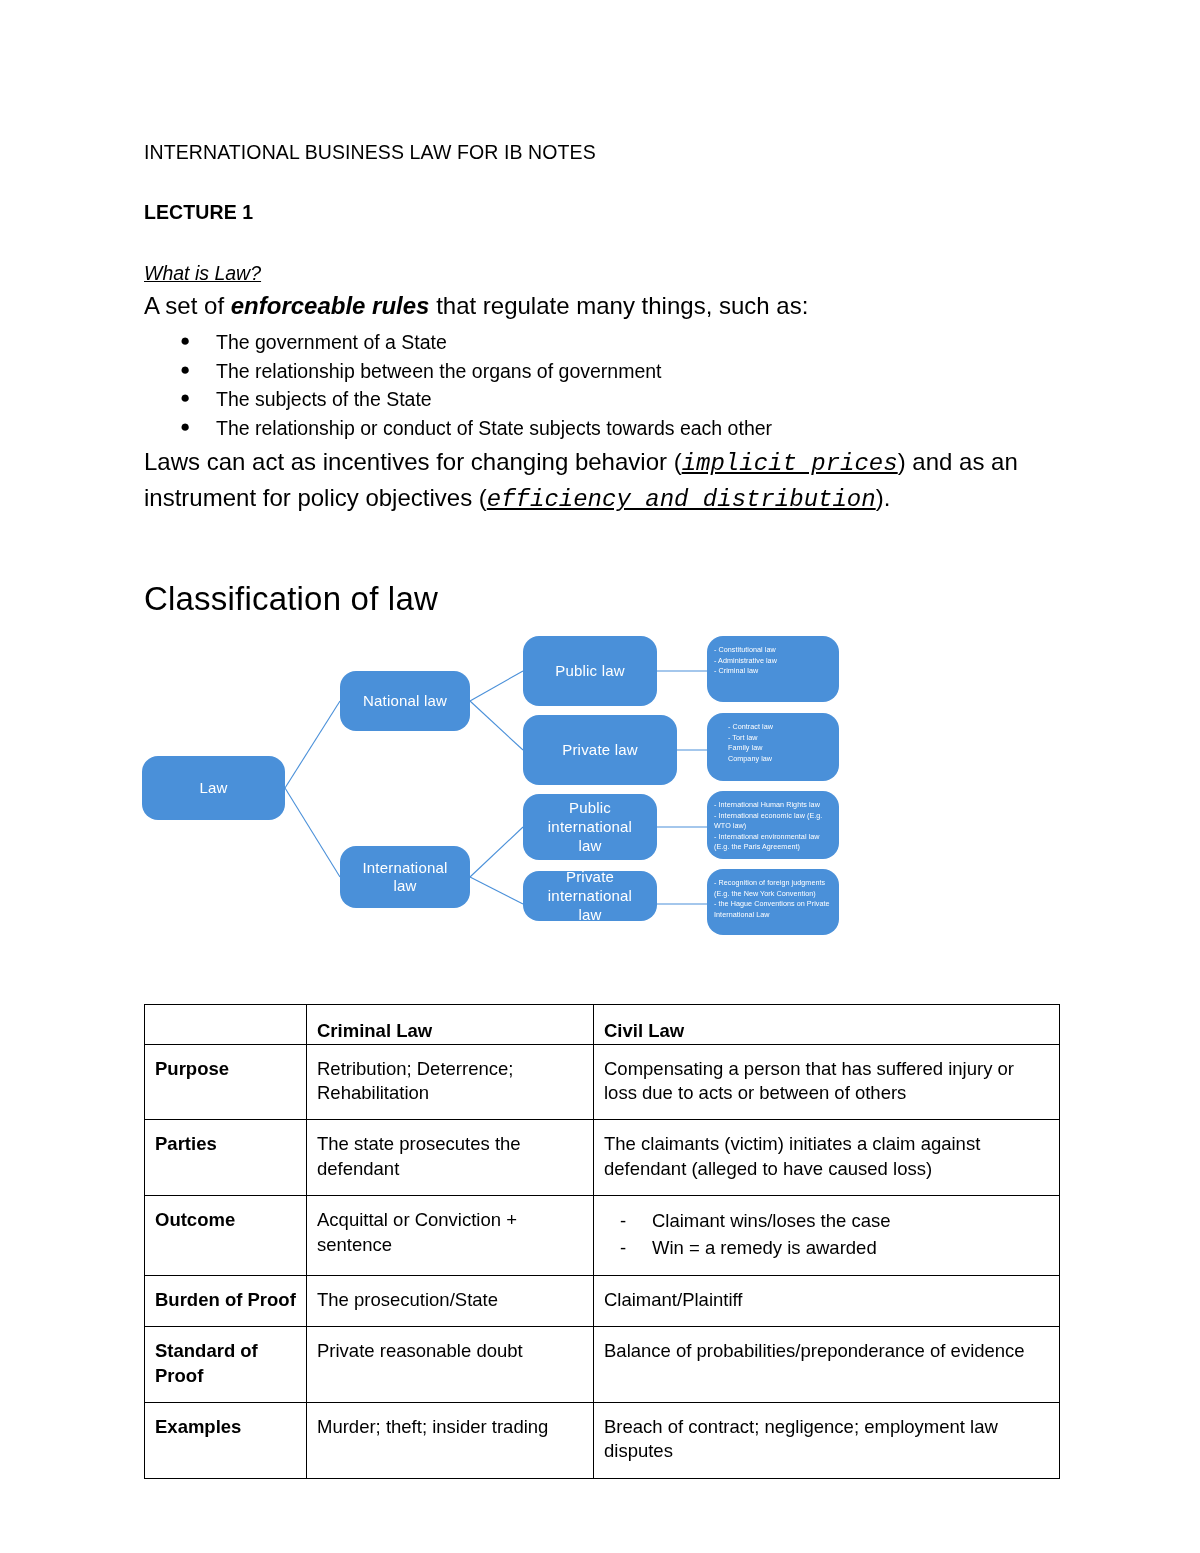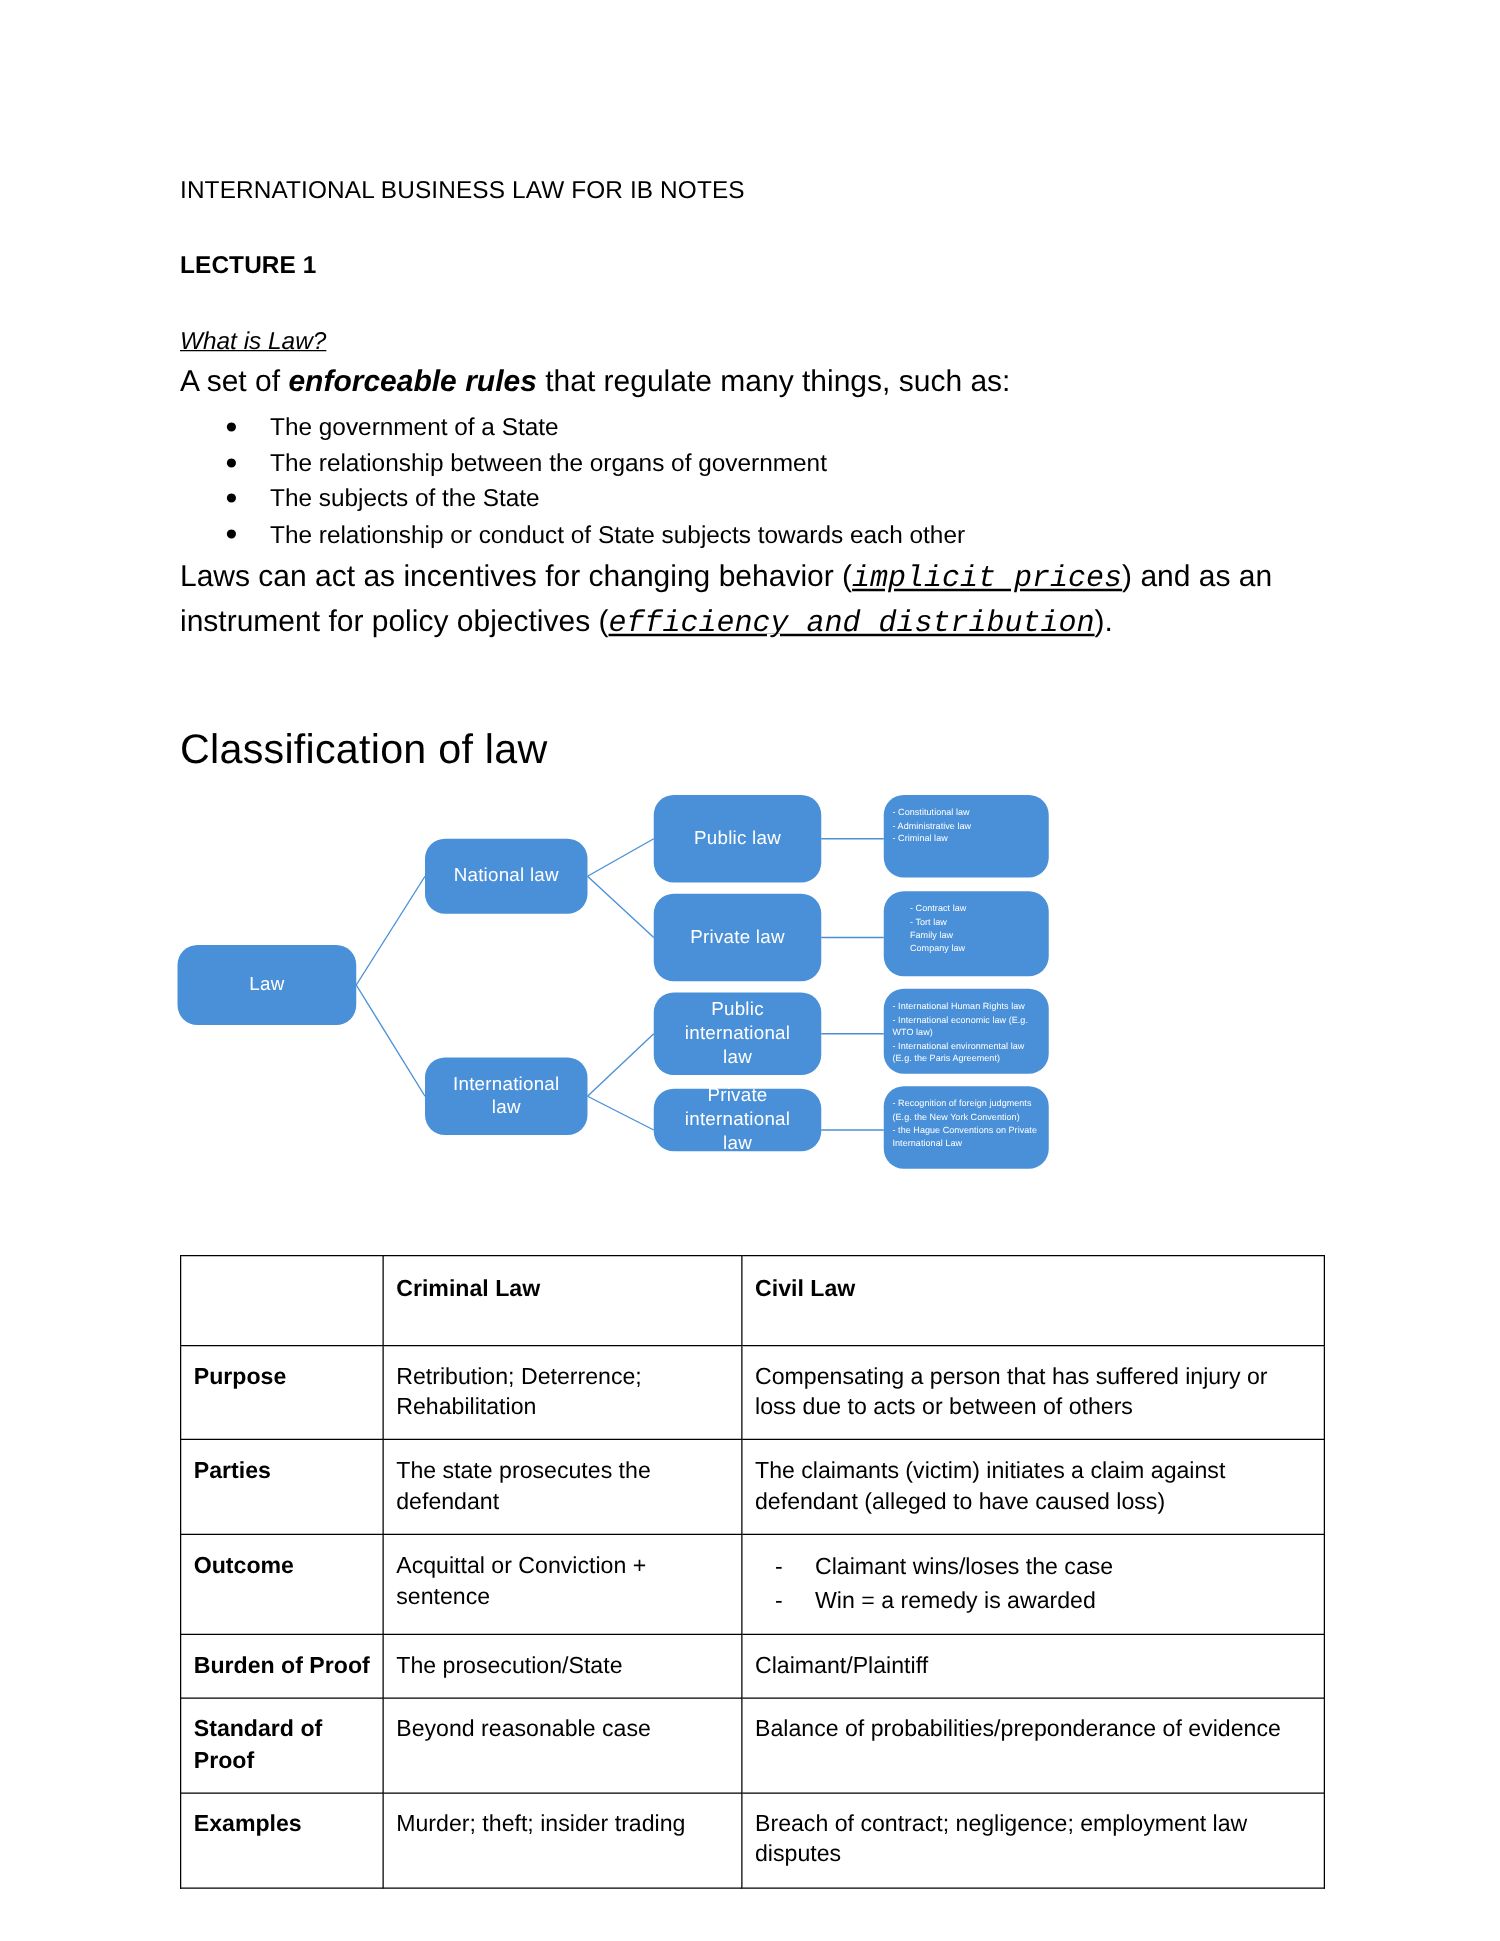--- a/index.html
+++ b/index.html
@@ -131,21 +131,21 @@
   .node.leaf .leaf-line {
     display: block;
     white-space: normal;
   }
 
   
   #node-law            { left: 0px;   top: 130px; width: 143px; height: 64px; }
   #node-national       { left: 198px; top: 45px;  width: 130px; height: 60px; }
   #node-international  { left: 198px; top: 220px; width: 130px; height: 62px; }
   #node-public         { left: 381px; top: 10px;  width: 134px; height: 70px; }
-  #node-private        { left: 381px; top: 89px;  width: 134px; height: 70px; text-align: right; }
+  #node-private        { left: 381px; top: 89px;  width: 154px; height: 70px; text-align: right; }
   #node-pub-intl       { left: 381px; top: 168px; width: 134px; height: 66px; }
   #node-priv-intl      { left: 381px; top: 245px; width: 134px; height: 50px; }
   #leaf-public         { left: 565px; top: 10px;  width: 132px; height: 66px; }
   #leaf-private        { left: 565px; top: 87px;  width: 132px; height: 68px; padding-left: 21px; }
   #leaf-pubintl        { left: 565px; top: 165px; width: 132px; height: 68px; }
   #leaf-privintl       { left: 565px; top: 243px; width: 132px; height: 66px; }
 
   
   table.compare {
     border-collapse: collapse;
@@ -162,21 +162,21 @@
   }
   table.compare td.rowhead {
     font-weight: bold;
   }
   table.compare col.c1 { width: 162px; }
   table.compare col.c2 { width: 287px; }
   table.compare col.c3 { width: 466px; }
   table.compare tr.header td {
     font-weight: bold;
     padding-top: 14px;
-    padding-bottom: 32px;
+    padding-bottom: 0;
   }
   ul.cell-list {
     list-style: none;
     margin: 0;
     padding: 0;
   }
   ul.cell-list li {
     position: relative;
     padding-left: 48px;
     line-height: 1.42;
@@ -302,21 +302,21 @@
         </tr>
 
         <tr>
           <td class="rowhead">Burden of Proof</td>
           <td>The prosecution/State</td>
           <td>Claimant/Plaintiff</td>
         </tr>
 
         <tr>
           <td class="rowhead">Standard of Proof</td>
-          <td>Beyond reasonable case</td>
+          <td>Private reasonable doubt</td>
           <td>Balance of probabilities/preponderance of evidence</td>
         </tr>
 
         <tr>
           <td class="rowhead">Examples</td>
           <td>Murder; theft; insider trading</td>
           <td>Breach of contract; negligence; employment law disputes</td>
         </tr>
       </tbody>
     </table>

